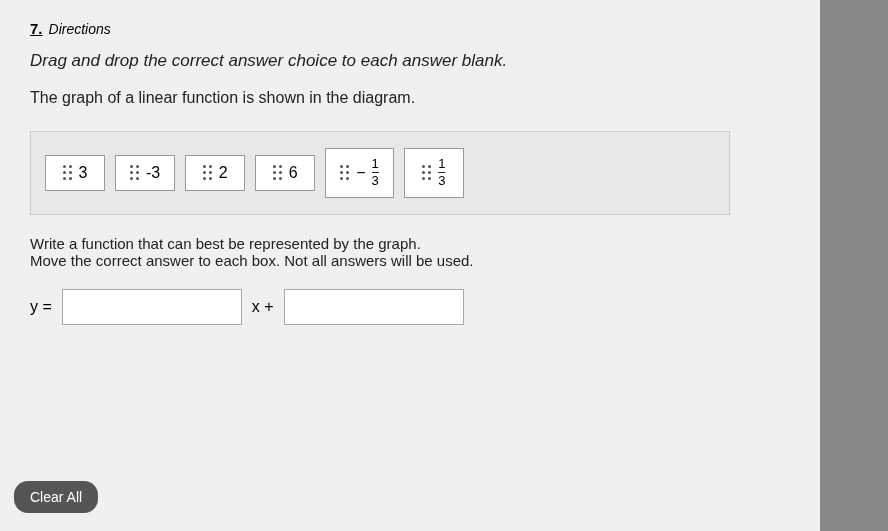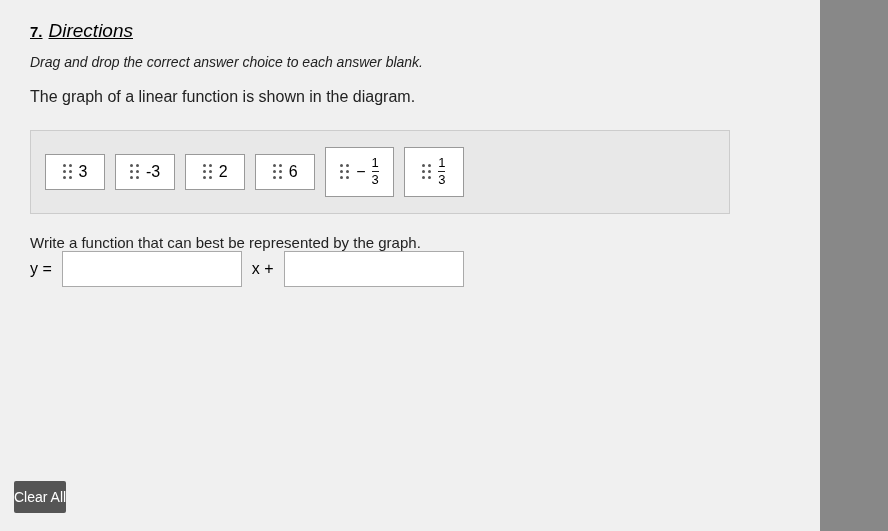--- a/index.html
+++ b/index.html
@@ -37,27 +37,26 @@
     }
 
     .question-number {
       font-size: 15px;
       font-weight: bold;
       margin-bottom: 8px;
       text-decoration: underline;
     }
 
     .directions-label {
-      font-size: 19px;
-      text-decoration: underline;
+      font-size: 14px;
       font-style: italic;
     }
 
     .subtitle {
-      font-size: 14px;
+      font-size: 17px;
       font-style: italic;
       margin-bottom: 18px;
       color: #222;
     }
 
     .graph-description {
       font-size: 16px;
       margin-bottom: 24px;
       color: #222;
     }
@@ -156,24 +155,24 @@
       font-size: 16px;
     }
 
     .clear-all-btn {
       position: absolute;
       bottom: 18px;
       left: 14px;
       background-color: #555;
       color: #fff;
       border: none;
-      padding: 8px 0;
+      padding: 8px 16px;
       font-size: 14px;
       cursor: pointer;
-      border-radius: 2px;
+      border-radius: 14px;
     }
   </style>
 </head>
 <body>
 
 <div class="main-panel">
 
   <div style="display: flex; align-items: baseline; gap: 6px; margin-bottom: 6px;">
     <span class="question-number">7.</span>
     <span class="directions-label">Directions</span>
@@ -259,20 +258,21 @@
           <div class="drag-dot"></div>
       </div>
       <span class="fraction">
         <span class="fraction-numerator">1</span>
         <span class="fraction-denominator">3</span>
       </span>
     </div>
   </div>
 
   <p class="write-function-text">Write a function that can best be represented by the graph.</p>
+  <p class="move-answer-text">Move the correct answer to each box. Not all answers will be used.</p>
 
   <div class="answer-row">
     <span class="y-equals">y =</span>
     <div class="answer-blank"></div>
     <span class="x-plus">x +</span>
     <div class="answer-blank"></div>
   </div>
 
   <button class="clear-all-btn">Clear All</button>
 

